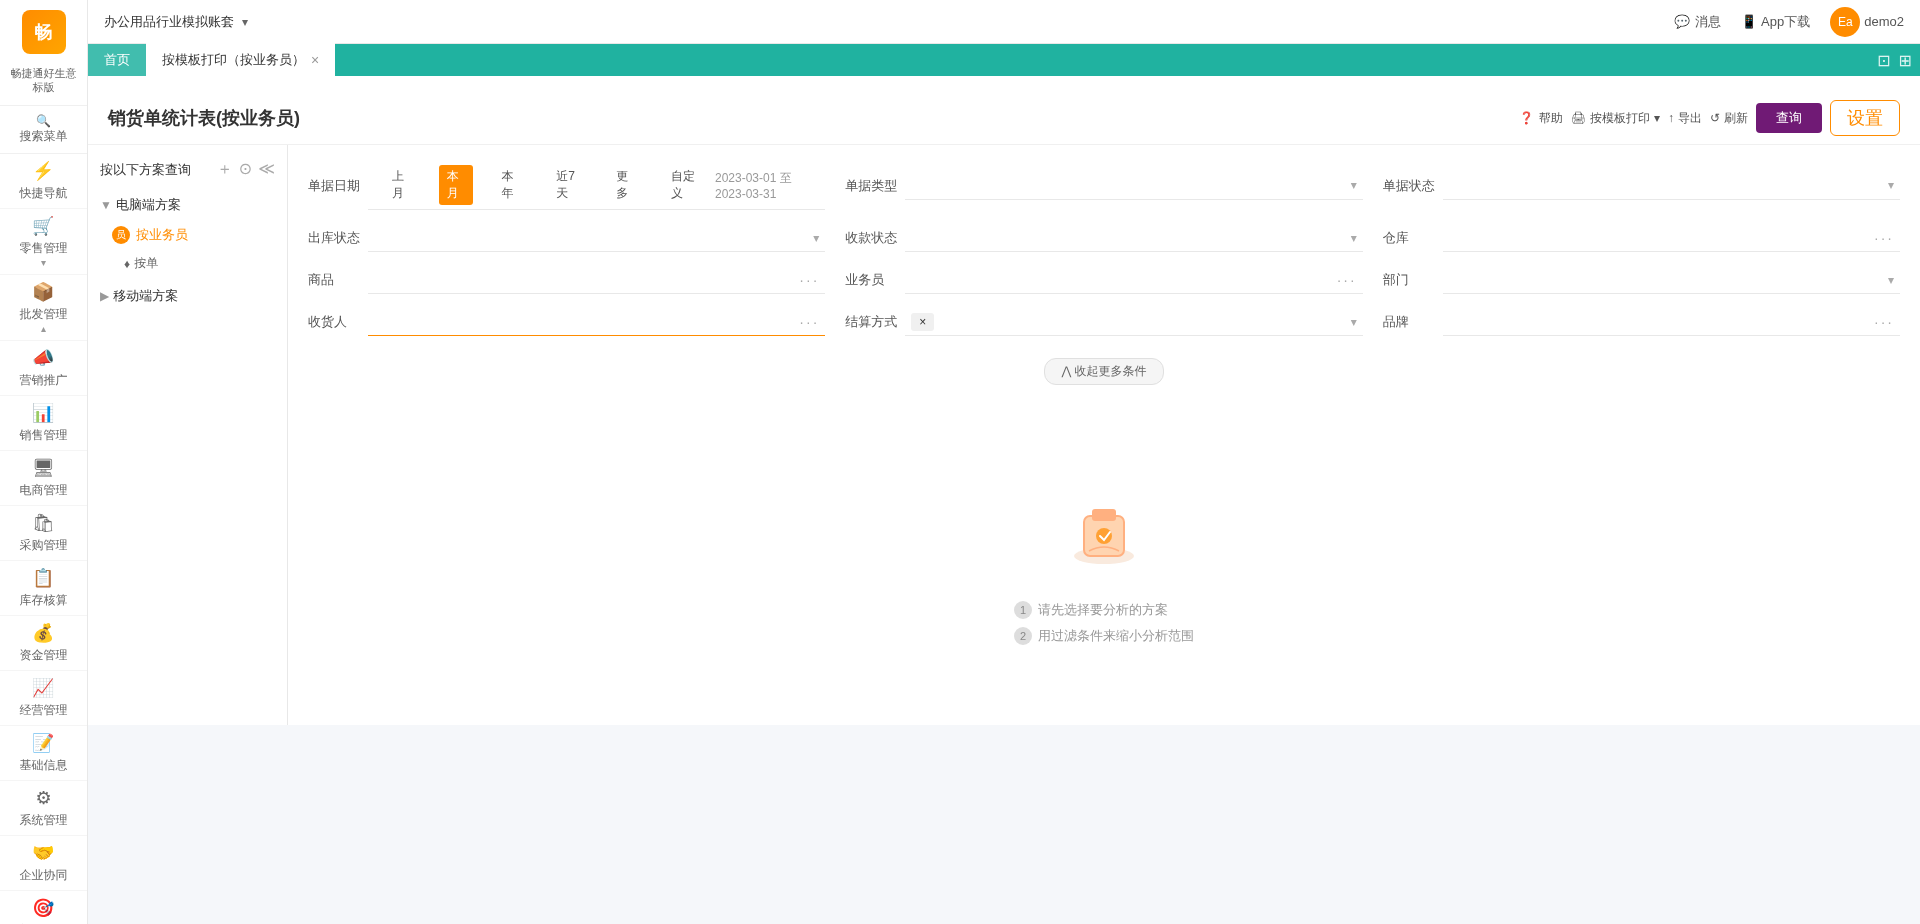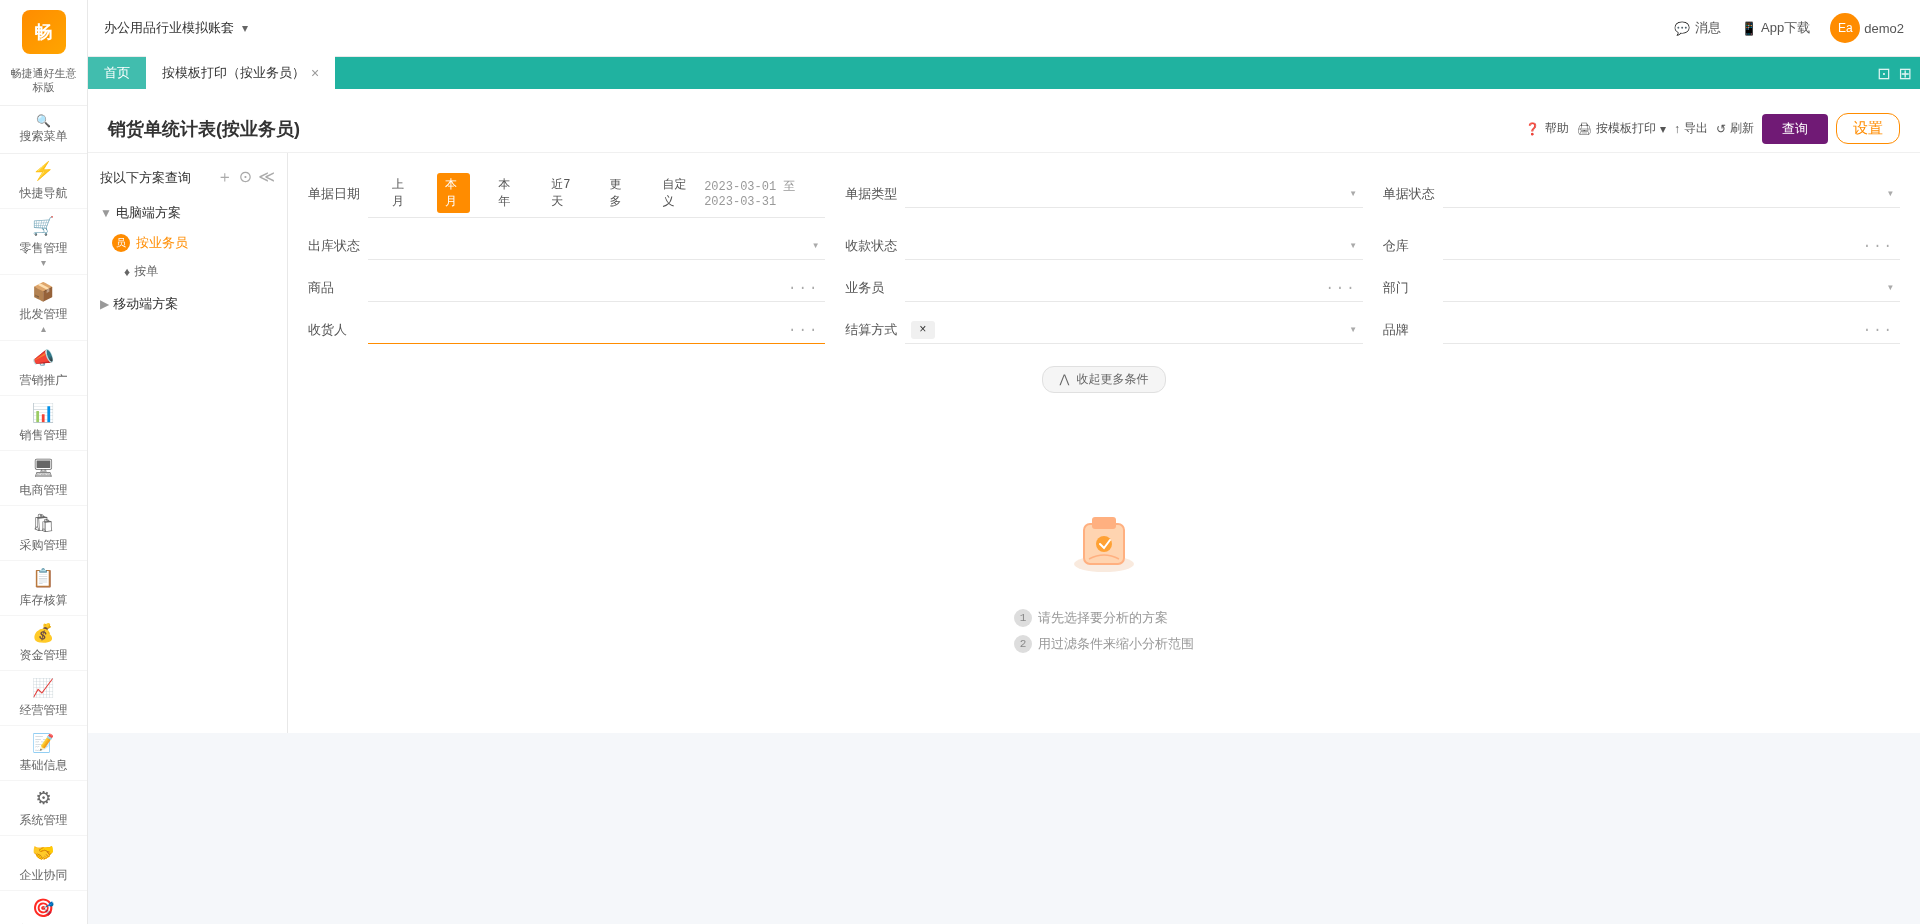--- a/index.html
+++ b/index.html
@@ -12,21 +12,21 @@
     .sidebar-logo-text { font-size: 11px; color: #666; margin-top: 12px; text-align: center; line-height: 1.3; }
     .sidebar-search { padding: 8px 6px; display: flex; flex-direction: column; align-items: center; font-size: 12px; color: #666; cursor: pointer; border-bottom: 1px solid #f0f0f0; }
     .sidebar-nav-label { padding: 6px 4px; display: flex; flex-direction: column; align-items: center; font-size: 12px; color: #666; cursor: pointer; border-bottom: 1px solid #f5f5f5; }
     .sidebar-nav-label .icon { font-size: 18px; margin-bottom: 3px; }
     .sidebar-nav-label .arrow { font-size: 10px; color: #999; }
 
     
     .main { flex: 1; display: flex; flex-direction: column; overflow: hidden; }
 
     
-    .topbar { height: 57px; background: #fff; display: flex; align-items: center; justify-content: space-between; padding: 0 16px; border-bottom: 1px solid #e8e8e8; }
+    .topbar { height: 44px; background: #fff; display: flex; align-items: center; justify-content: space-between; padding: 0 16px; border-bottom: 1px solid #e8e8e8; }
     .topbar-left { display: flex; align-items: center; gap: 8px; font-size: 13px; color: #333; }
     .topbar-dropdown { font-size: 12px; color: #666; cursor: pointer; display: flex; align-items: center; gap: 4px; }
     .topbar-right { display: flex; align-items: center; gap: 20px; font-size: 13px; color: #555; }
     .topbar-right-item { display: flex; align-items: center; gap: 4px; cursor: pointer; }
     .avatar { width: 30px; height: 30px; border-radius: 50%; background: #ff8c00; display: flex; align-items: center; justify-content: center; color: white; font-size: 12px; }
 
     
     .tabbar { height: 32px; background: #20b2a0; display: flex; align-items: center; padding: 0 0 0 0; }
     .tab { height: 40px; display: flex; align-items: center; padding: 0 16px; font-size: 13px; cursor: pointer; color: rgba(255,255,255,0.85); gap: 6px; }
     .tab.home { background: rgba(255,255,255,0.15); color: white; }
@@ -38,21 +38,21 @@
     .content { flex: 1; overflow: auto; background: #f5f7fa; }
 
     
     .page { background: #fff; margin: 0; }
 
     
     .page-header { display: flex; align-items: center; justify-content: space-between; padding: 24px 20px 8px; background: #fff; border-bottom: 1px solid #f0f0f0; }
     .page-title { font-size: 18px; font-weight: bold; color: #333; }
     .page-action { display: flex; align-items: center; gap: 4px; cursor: pointer; }
     .btn-query { background: #701a75; color: white; border: none; padding: 6px 20px; border-radius: 4px; cursor: pointer; font-size: 13px; }
-    .btn-set { background: white; color: #ff8c00; border: 1px solid #ff8c00; padding: 5px 16px; border-radius: 12px; cursor: pointer; font-size: 15px; }
+    .btn-set { background: white; color: #ff8c00; border: 1px solid #ff8c00; padding: 5px 16px; border-radius: 6px; cursor: pointer; font-size: 18px; }
 
     
     .body-layout { display: flex; background: #f5f7fa; }
 
     
     .scheme-panel { width: 200px; background: #fff; border-right: 1px solid #e8e8e8; flex-shrink: 0; padding: 8px 0; }
     .scheme-panel-header { display: flex; align-items: center; padding: 6px 12px; font-size: 13px; color: #333; justify-content: space-between; }
     .scheme-panel-header-title { font-weight: 500; }
     .scheme-panel-header-actions { display: flex; gap: 6px; color: #aaa; font-size: 16px; cursor: pointer; }
     .scheme-group { margin-top: 4px; }
@@ -263,21 +263,21 @@
           </div>
 
           <div class="scheme-group">
             <div class="scheme-group-title">
               <span class="arrow">▶</span>
               <span>移动端方案</span>
             </div>
           </div>
         </div>
 
-        <div style="flex:1; display:flex; flex-direction:column; background:#fff;font-family:Liberation Mono, monospace;">
+        <div style="flex:1; display:flex; flex-direction:column; background:#fff;">
           <div class="filter-area">
 
             <div class="filter-row">
               <div class="filter-item">
                 <span class="filter-label">单据日期</span>
                 <div style="display:flex; align-items:center; gap:4px; border-bottom: 1px solid #e8e8e8; padding: 4px 0; flex:1;">
                   <span class="date-btn">上月</span>
                   <span class="date-btn active">本月</span>
                   <span class="date-btn">本年</span>
                   <span class="date-btn">近7天</span>

